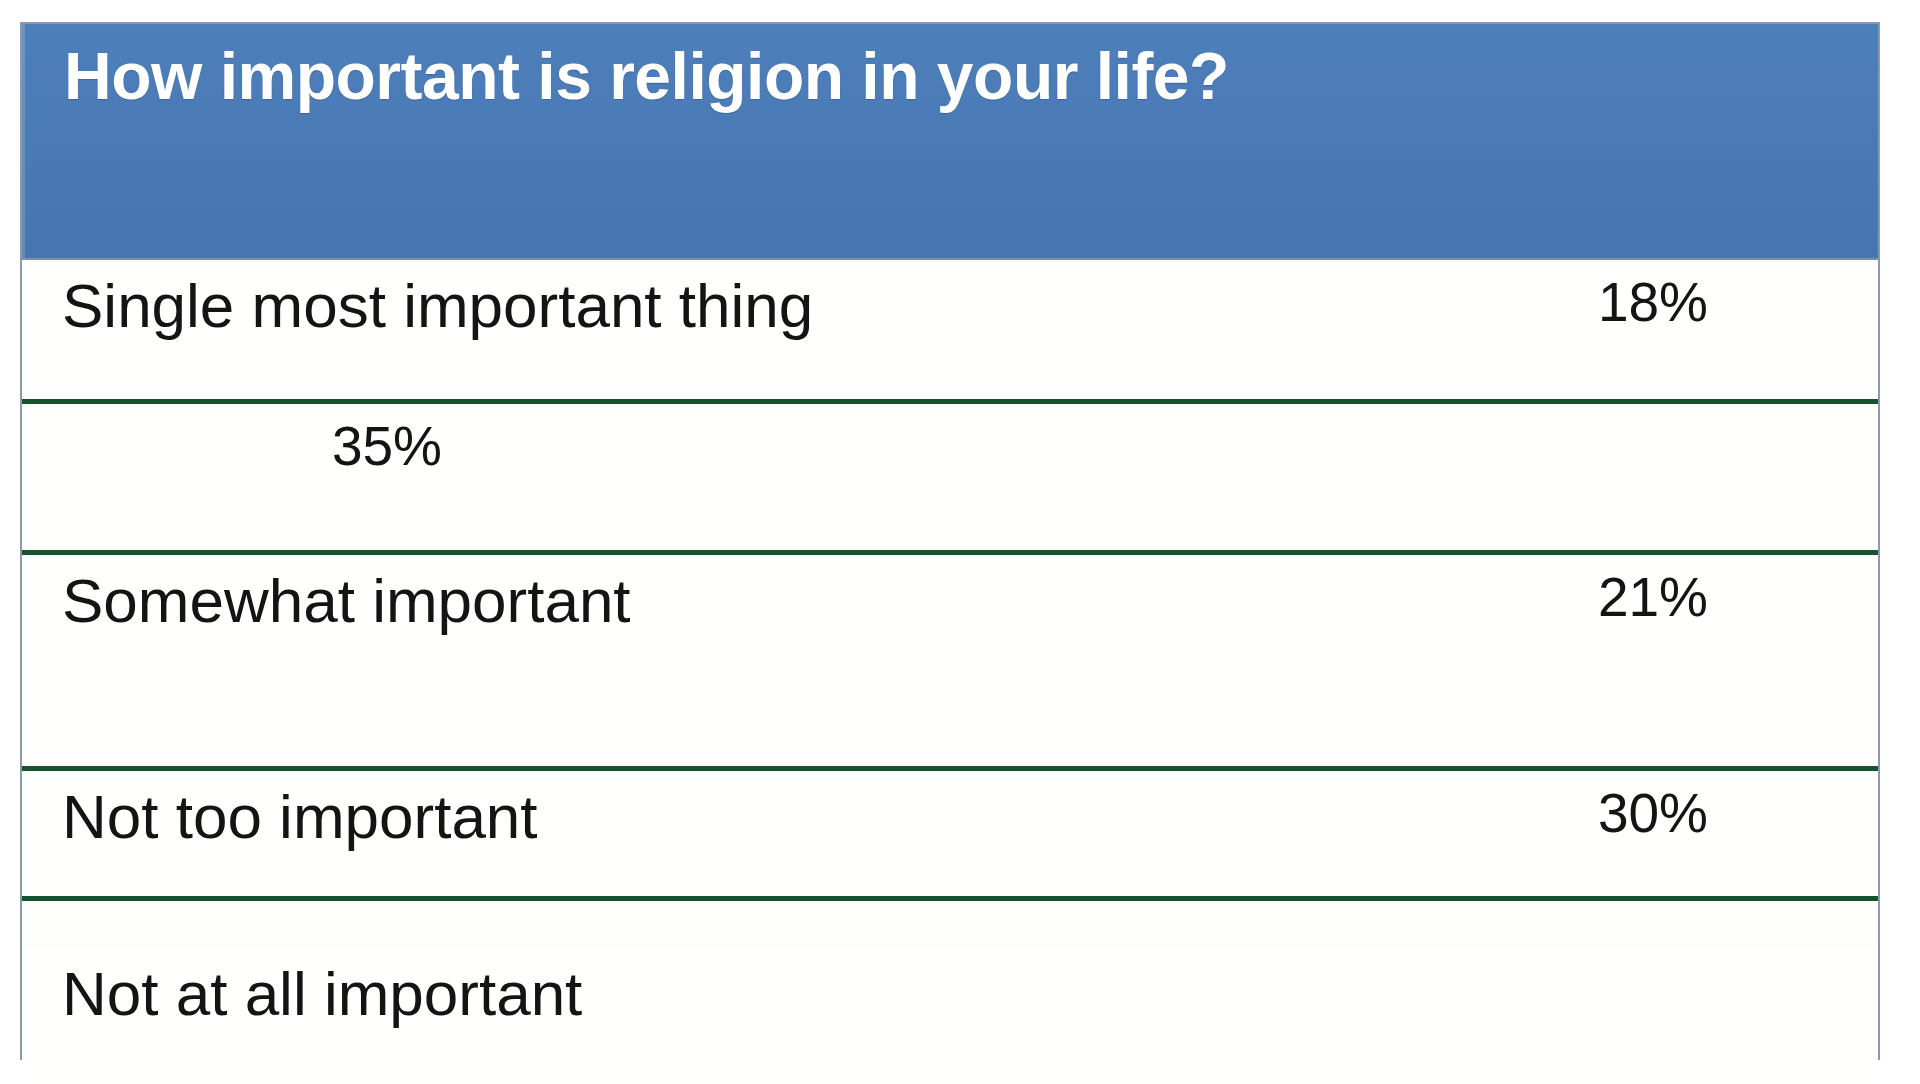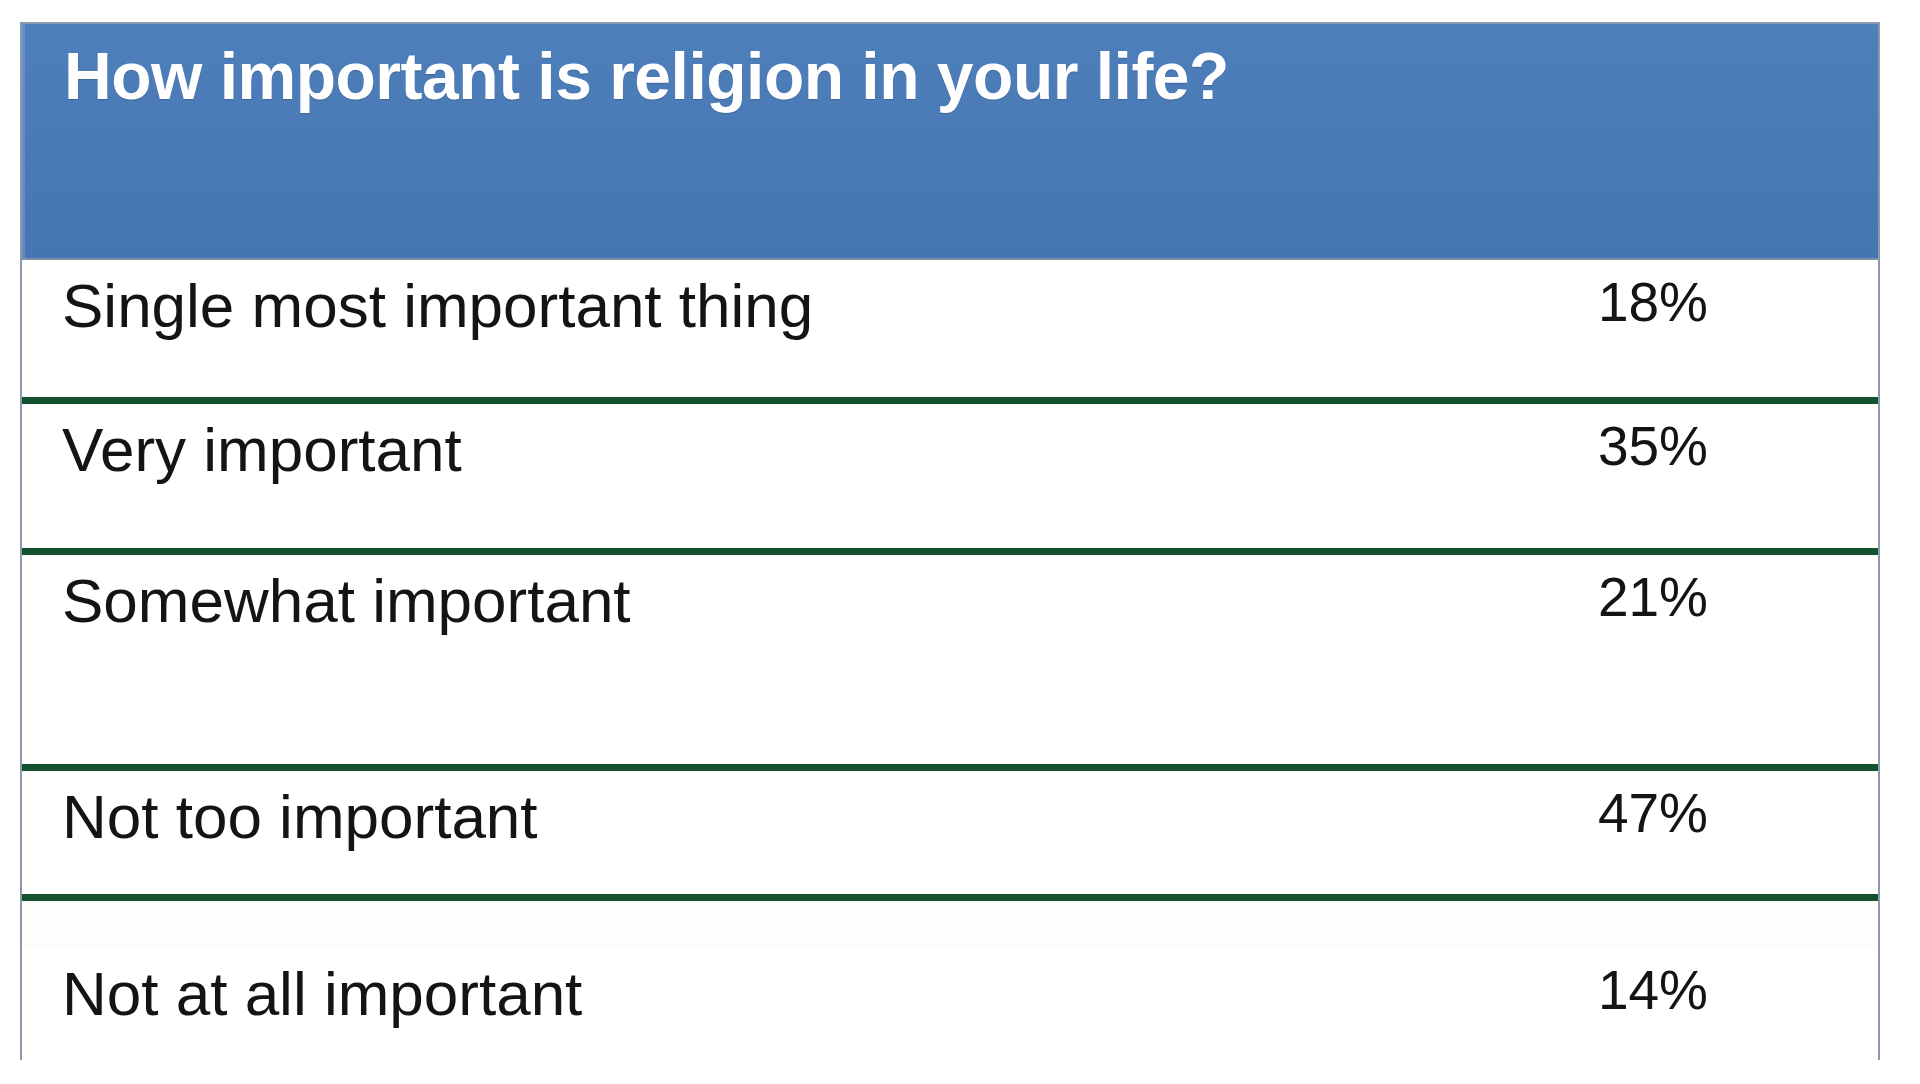--- a/index.html
+++ b/index.html
@@ -74,21 +74,21 @@
   .table-body {
     flex: 1 1 auto;
     display: flex;
     flex-direction: column;
   }
   .table-row {
     position: relative;
     display: flex;
     align-items: flex-start;
     box-sizing: border-box;
-    border-bottom: 7px solid #14532d;
+    border-bottom: 5px solid #14532d;
     background: #fffffe;
   }
   .table-row.r0 { height: 144px; }
   .table-row.r1 { height: 151px; }
   .table-row.r2 { height: 216px; }
   .table-row.r3 { height: 130px; }
   .table-row.r4 { height: 155px; border-bottom: none; margin-top: 47px; }
 
   .cell-label {
     flex: 1 1 auto;
@@ -130,37 +130,35 @@
     </div>
 
     <div class="table-body">
 
       <div class="table-row r0">
         <div class="cell-label">Single most important thing</div>
         <div class="cell-value">18%</div>
       </div>
 
       <div class="table-row r1">
-        <div class="cell-label">Very important</div>
         <div class="cell-value">35%</div>
       </div>
 
       <div class="table-row r2">
         <div class="cell-label">Somewhat important</div>
         <div class="cell-value">21%</div>
       </div>
 
       <div class="table-row r3">
         <div class="cell-label">Not too important</div>
-        <div class="cell-value">47%</div>
+        <div class="cell-value">30%</div>
       </div>
 
       <div class="table-row r4">
         <div class="cell-label">Not at all important</div>
-        <div class="cell-value">14%</div>
       </div>
 
       <div class="table-tail"></div>
 
     </div>
   </div>
 
 </div>
 
 </body></html>

